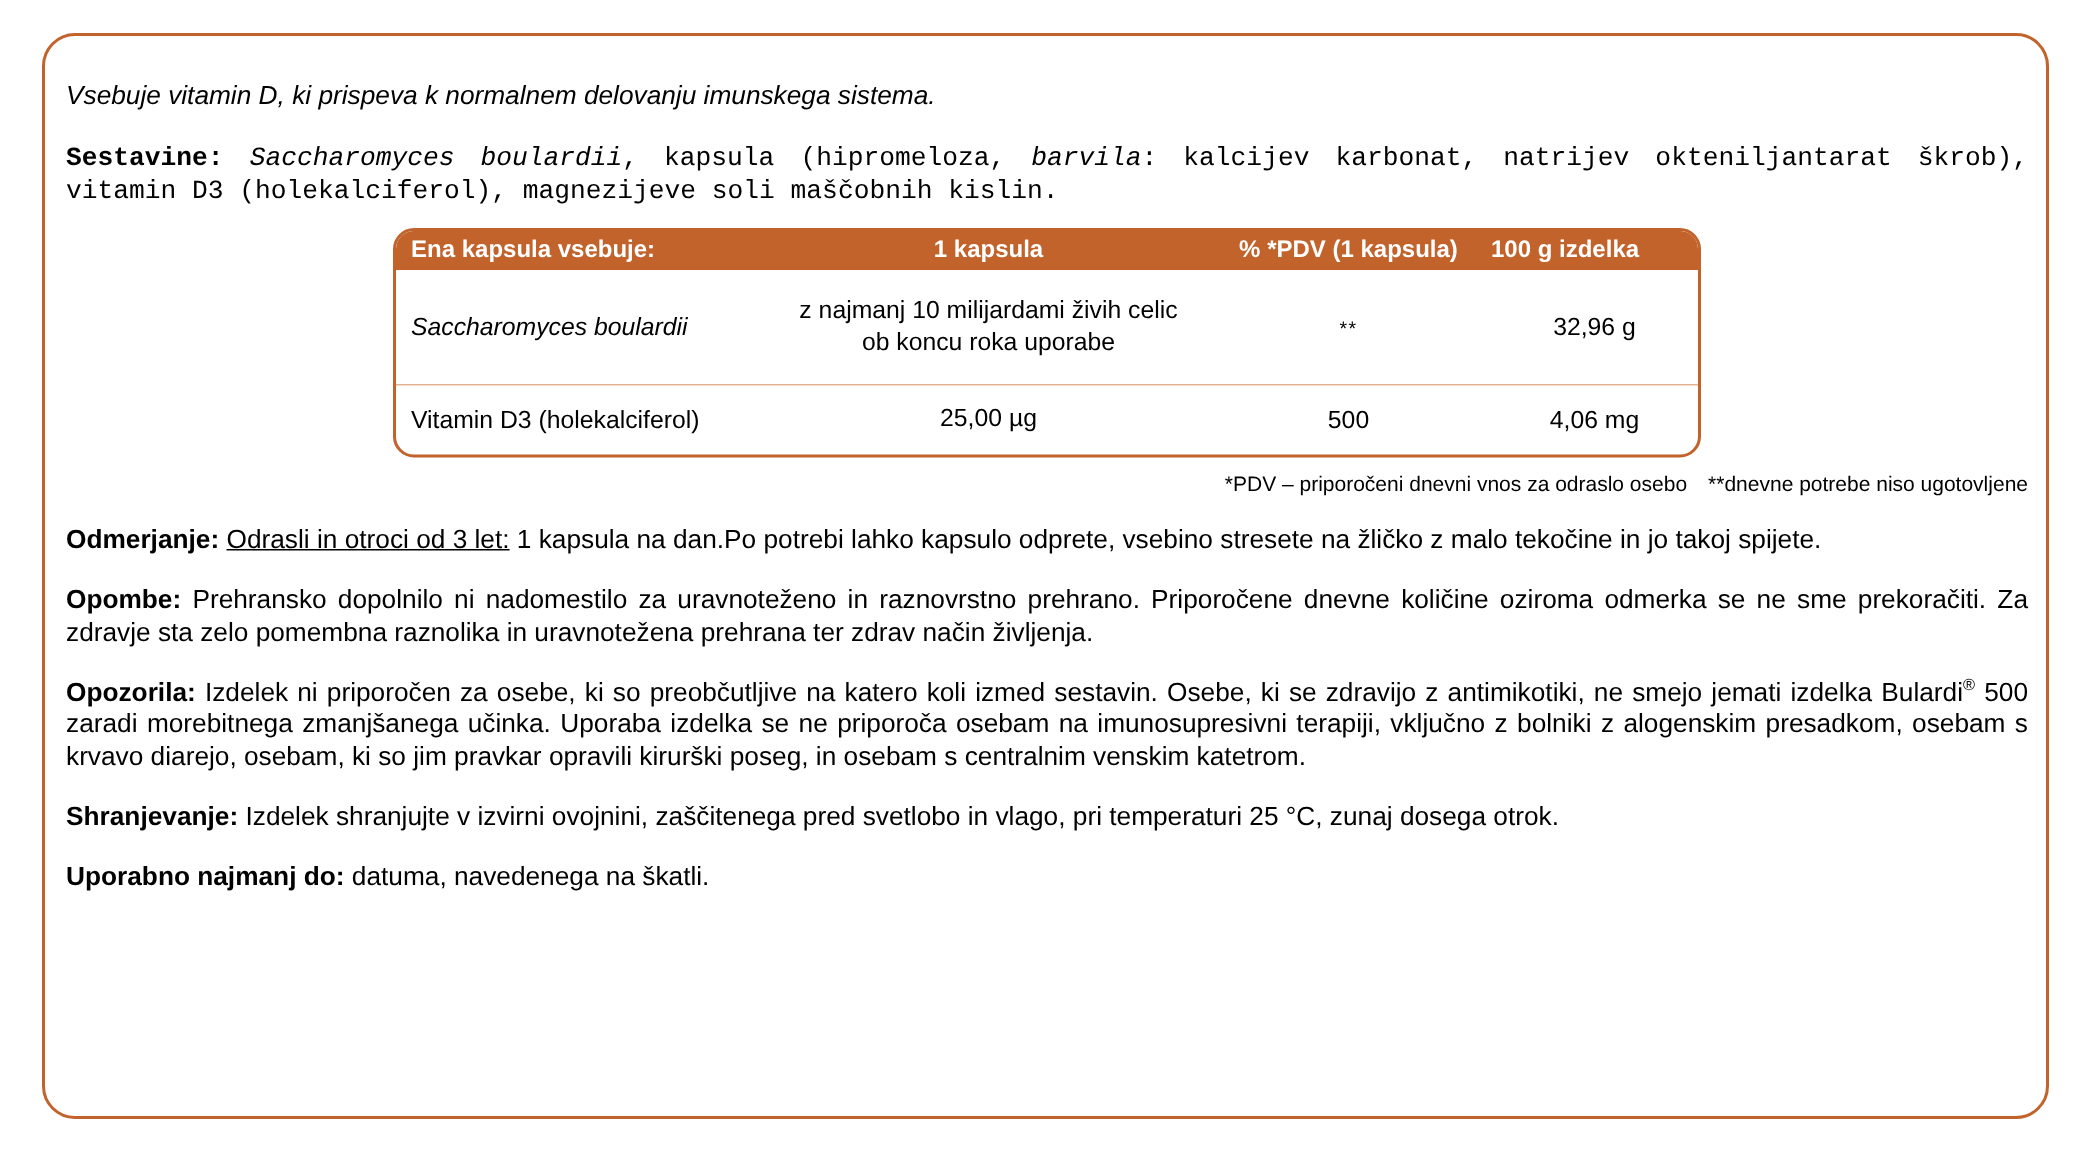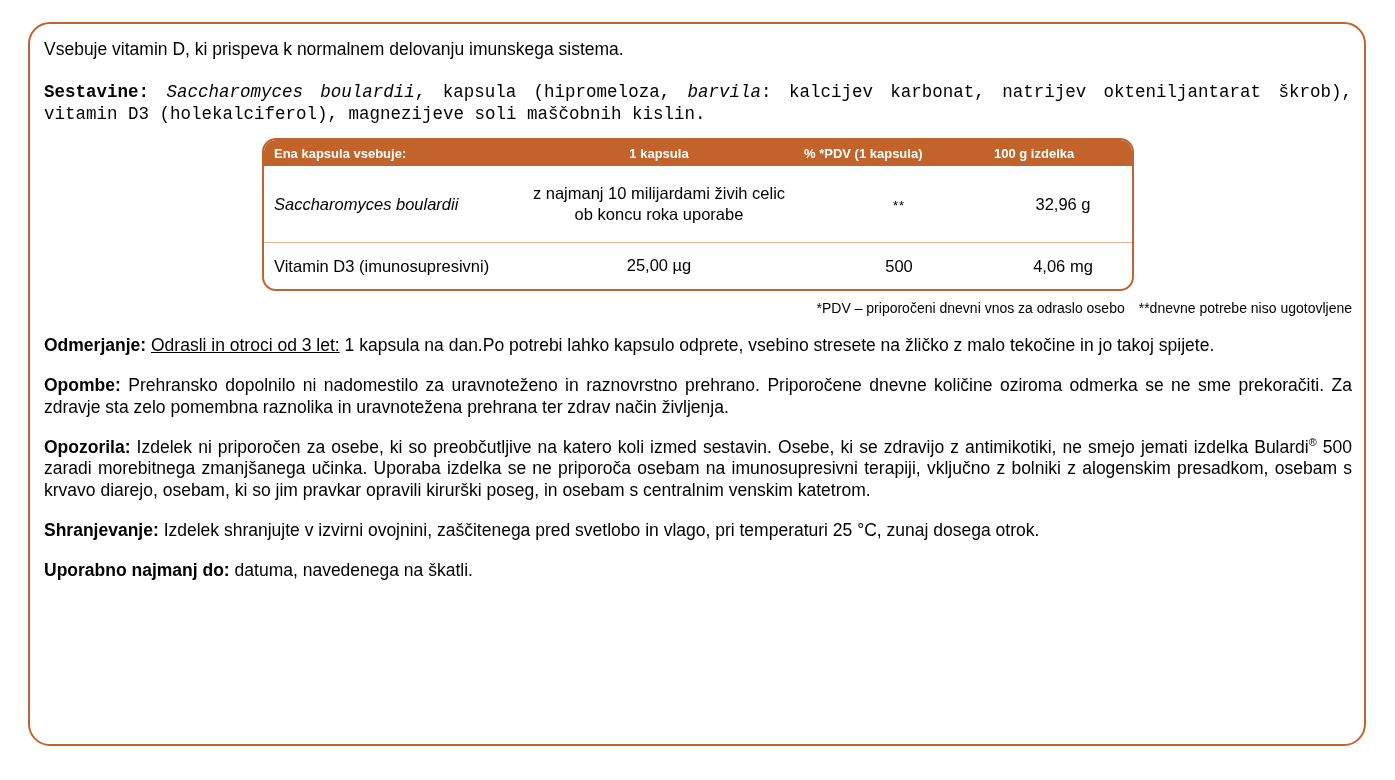--- a/index.html
+++ b/index.html
@@ -43,21 +43,21 @@
     text-justify: inter-word;
   }
   p.para.nojust { text-align: left; }
 
   .b { font-weight: bold; }
   .i { font-style: italic; }
   .u { text-decoration: underline; }
   sup { font-size: 0.62em; vertical-align: super; line-height: 0; }
 
   
-  #intro-line { margin-top: 7px; }
+  #intro-line { margin-top: 21px; font-style: italic; }
   #ingredients { margin-top: 22px; font-family: Liberation Mono, monospace; }
 
   
   #nutrition-wrap {
     margin-top: 13px;
     display: flex;
     justify-content: center;
   }
   #nutrition-table {
     width: 872px;
@@ -65,28 +65,28 @@
     border-radius: 14px;
     box-sizing: border-box;
     overflow: hidden;
     background: #fff;
   }
   .thead {
     display: flex;
     background: #C1632B;
     color: #ffffff;
     font-weight: bold;
-    font-size: 13px;
+    font-size: 16px;
     height: 26px;
     align-items: center;
     border-radius: 11px 11px 0 0;
   }
   .thead .th-name   { flex: 0 0 240px; padding-left: 10px; text-align: left; }
   .thead .th-dose   { flex: 0 0 290px; text-align: center; }
-  .thead .th-pdv    { flex: 0 0 190px; }
+  .thead .th-pdv    { flex: 0 0 190px; text-align: center; }
   .thead .th-100g   { flex: 1 1 auto;  text-align: left; }
 
   .trow {
     display: flex;
     align-items: center;
     font-size: 16.5px;
   }
   .trow.first { height: 76px; border-bottom: 1.5px solid #E3B391; }
   .trow.second { height: 46px; }
   .trow .c-name { flex: 0 0 240px; padding-left: 10px; text-align: left; }
@@ -139,21 +139,21 @@
           <div class="c-name i">Saccharomyces boulardii</div>
           <div class="c-dose">
             <div>z najmanj 10 milijardami živih celic</div>
             <div>ob koncu roka uporabe</div>
           </div>
           <div class="c-pdv"><span class="dd">**</span></div>
           <div class="c-100g">32,96 g</div>
         </div>
 
         <div class="trow second">
-          <div class="c-name">Vitamin D3 (imunosupresivni)</div>
+          <div class="c-name">Vitamin D3 (holekalciferol)</div>
           <div class="c-dose">
             <div>25,00 µg</div>
           </div>
           <div class="c-pdv">500</div>
           <div class="c-100g">4,06  mg</div>
         </div>
 
       </div>
     </div>
 

